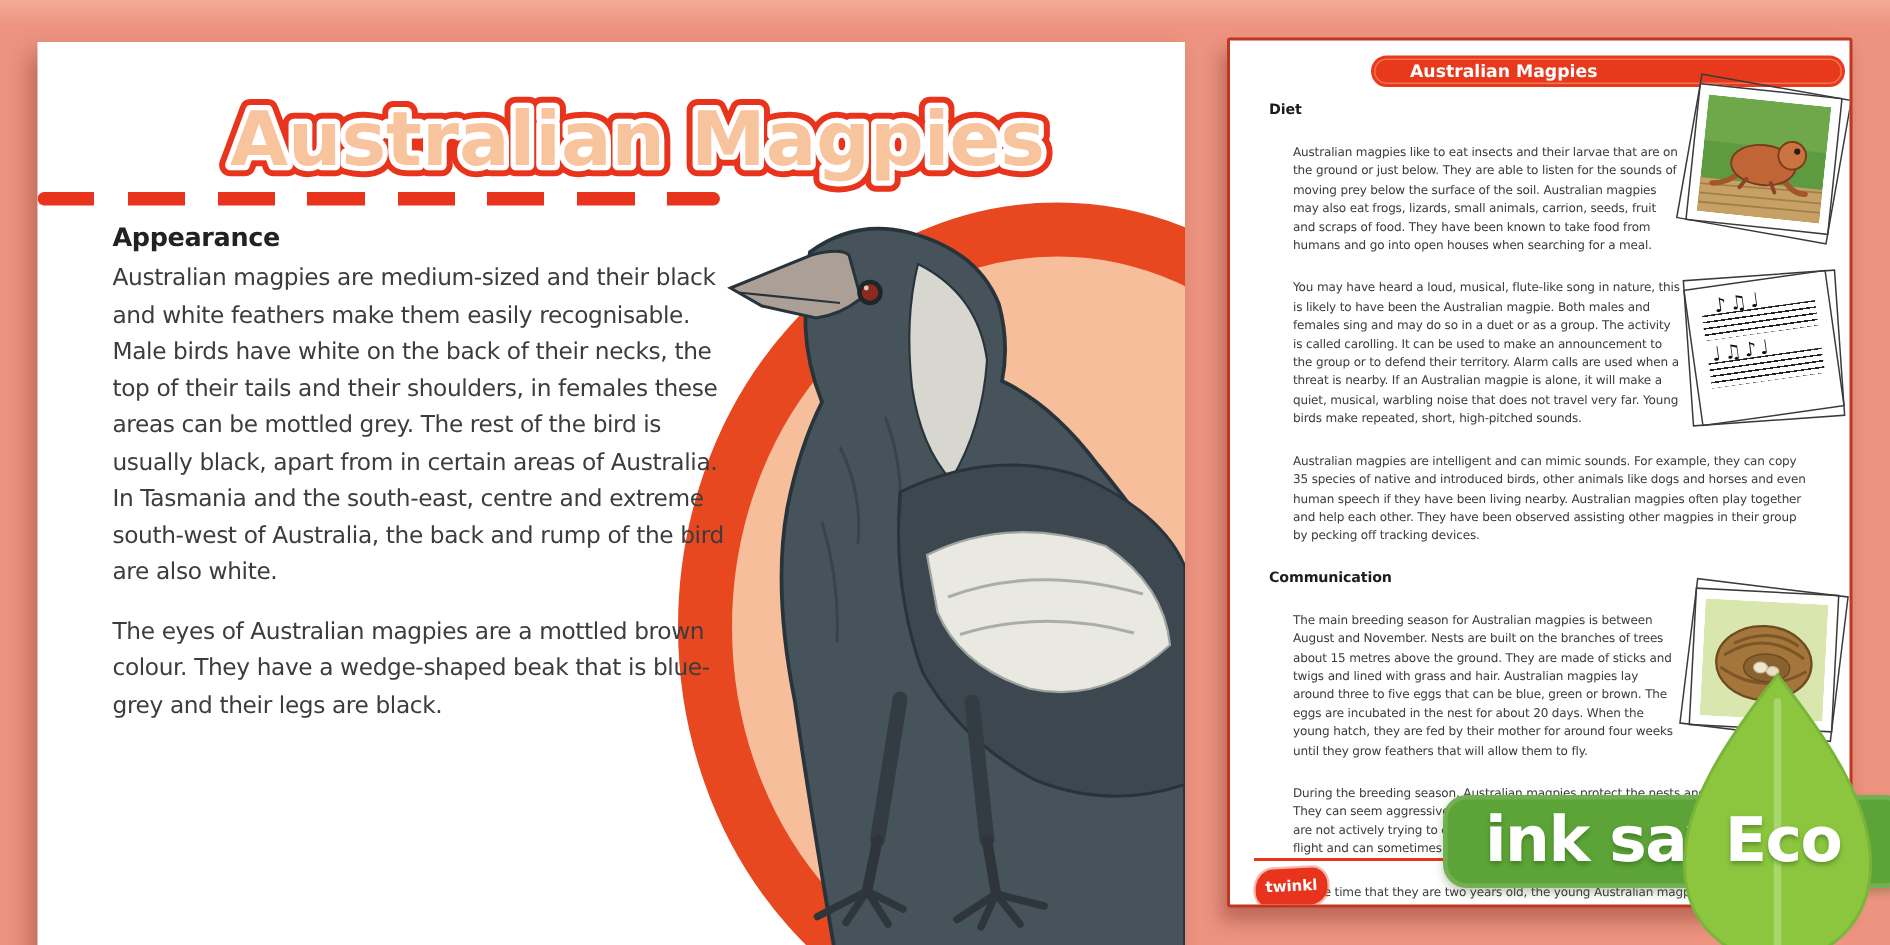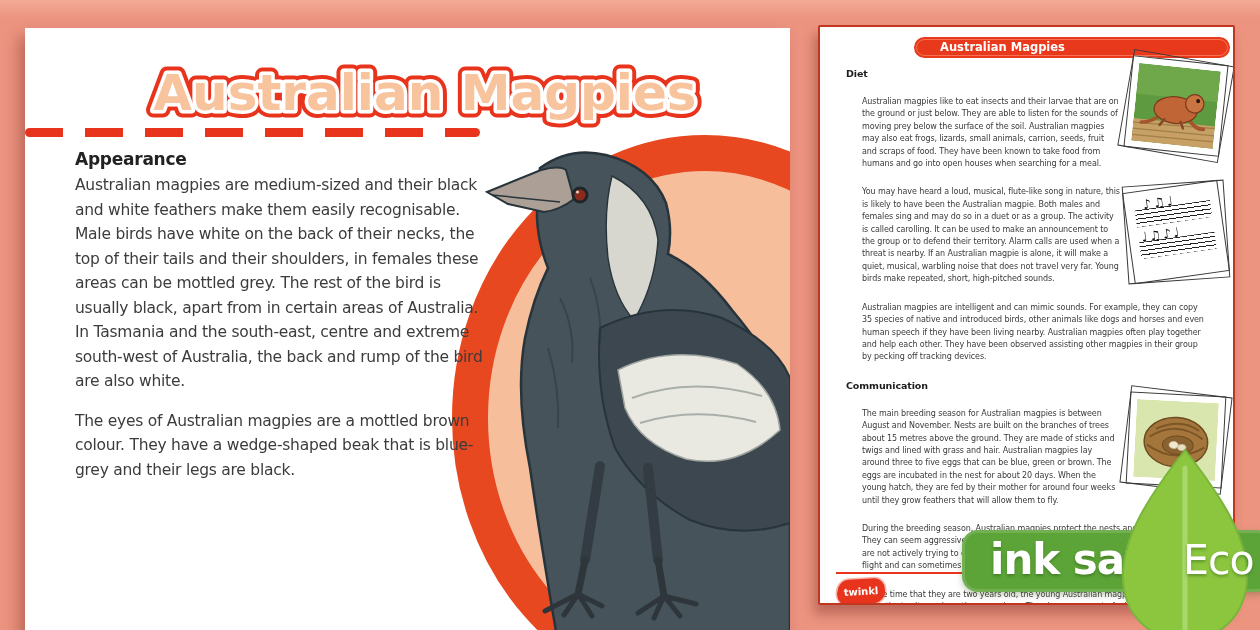--- a/index.html
+++ b/index.html
@@ -78,22 +78,22 @@
     background:#5CA438;border-radius:16px;
     box-shadow:inset 0 0 0 3px rgba(255,255,255,.14), 0 3px 6px rgba(60,90,30,.3);
   }
   .eco-pill .ink-label{
     display:block;padding-left:28px;line-height:60px;color:#fff;
     font-size:42px;font-weight:600;letter-spacing:-1px;
     text-shadow:0 2px 3px rgba(45,95,20,.5);
   }
   .eco-leaf{position:absolute;left:1121px;top:448px;width:128px;height:200px;z-index:6;}
   .eco-text{
-    position:absolute;left:1183px;top:536px;z-index:7;color:#fff;
-    font-size:41px;font-weight:normal;letter-spacing:-1px;
+    position:absolute;left:1150px;top:536px;z-index:7;color:#fff;
+    font-size:41px;font-weight:bold;letter-spacing:-1px;
     text-shadow:0 2px 3px rgba(60,110,30,.55);
   }
 </style>
 </head>
 <body>
 
 <div class="page-left">
 
   <svg class="title-svg" viewBox="0 0 580 84">
     <text x="290" y="58" text-anchor="middle" font-size="50" font-weight="bold" fill="none" stroke="#E8341C" stroke-width="15" stroke-linejoin="round">Australian Magpies</text>

